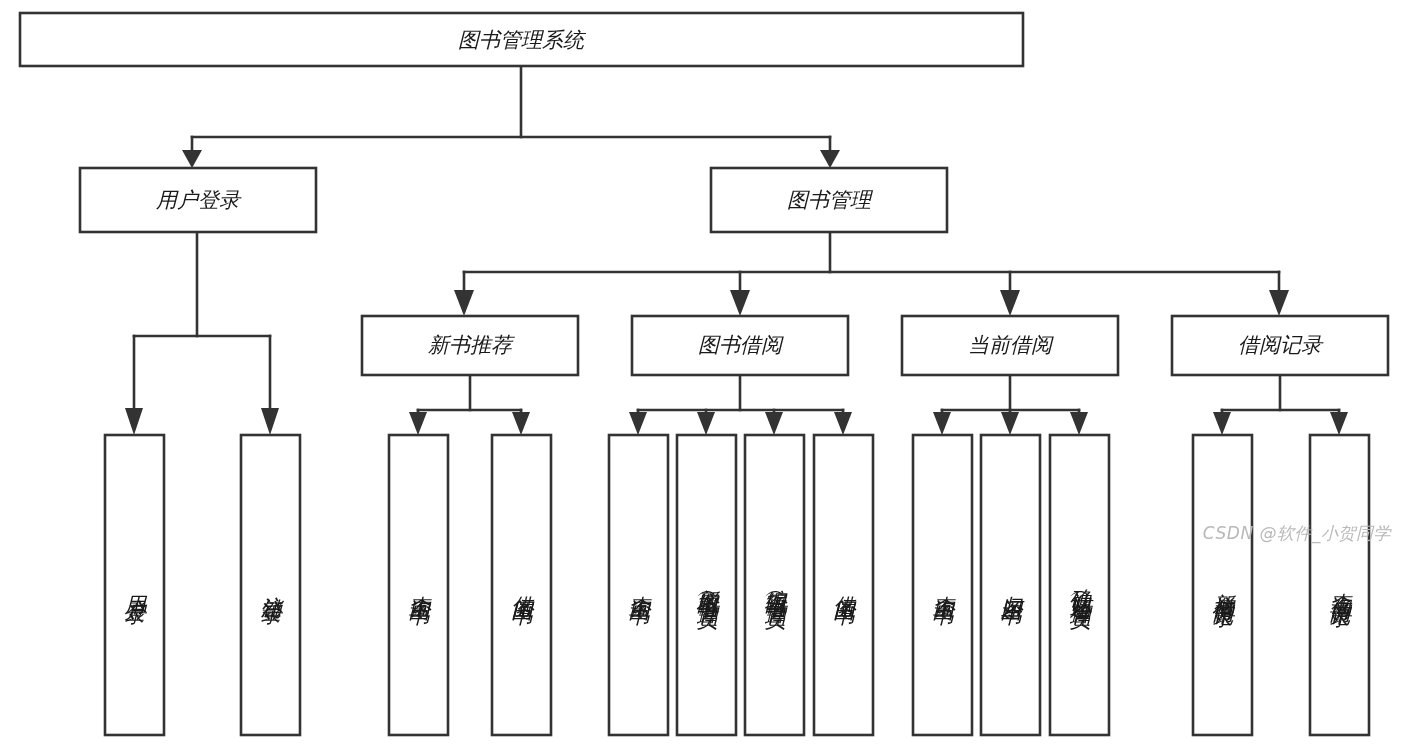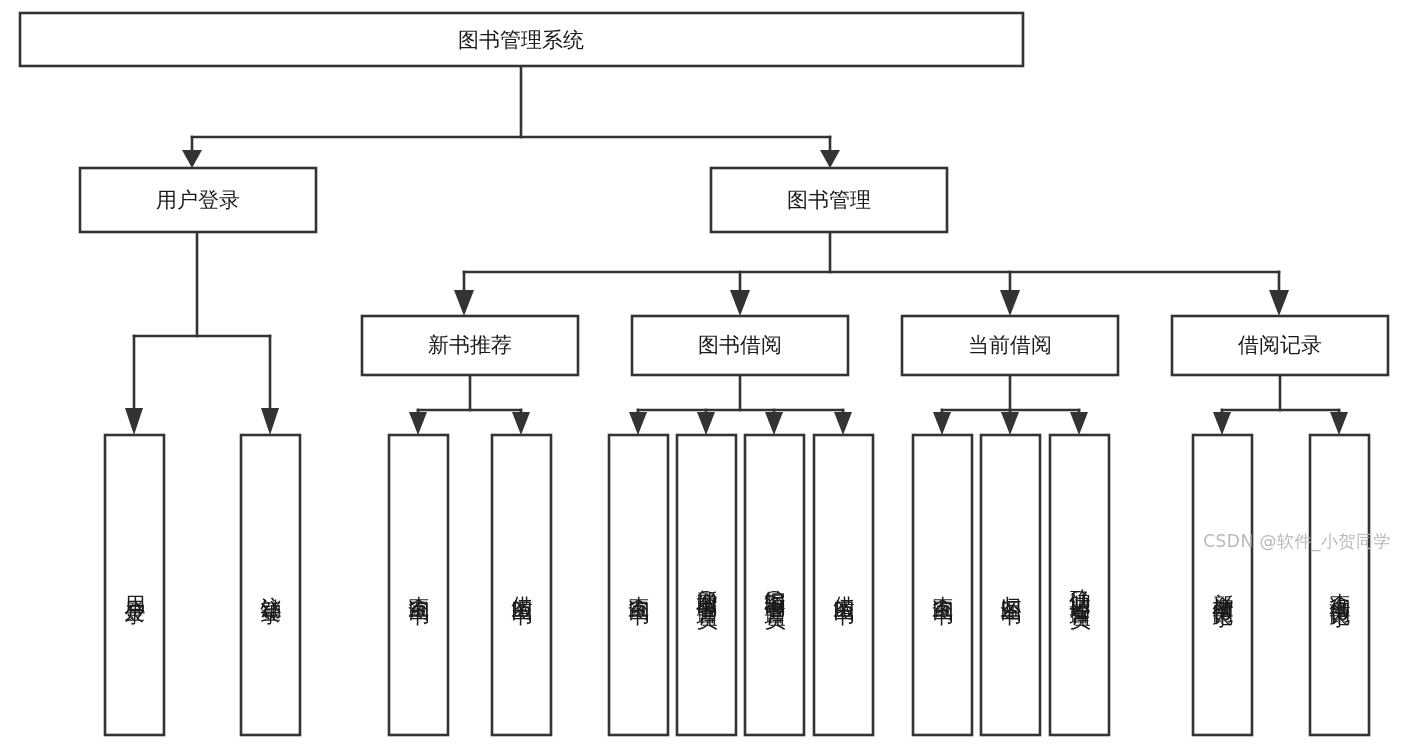--- a/index.html
+++ b/index.html
@@ -11,20 +11,21 @@
     width: 1405px;
     height: 747px;
     font-family: "DejaVu Sans", "Liberation Sans", sans-serif;
     overflow: hidden;
   }
   #diagram-root {
     position: relative;
     width: 1405px;
     height: 559px;
     background: #ffffff;
+    font-style: italic;
   }
   svg.diagram-canvas {
     position: absolute;
     left: 0;
     top: 0;
     width: 1405px;
     height: 747px;
   }
   .node-box {
     fill: #ffffff;
@@ -60,21 +61,21 @@
     display: flex;
     align-items: center;
     justify-content: center;
     text-align: center;
     white-space: nowrap;
     pointer-events: none;
   }
   .watermark {
     position: absolute;
     right: 14px;
-    bottom: 6px;
+    bottom: 14px;
     font-family: "DejaVu Sans", "Liberation Sans", sans-serif;
     font-size: 17px;
     color: #b9b9b9;
     letter-spacing: 0.5px;
     white-space: nowrap;
   }
 </style>
 </head>
 <body>
 

